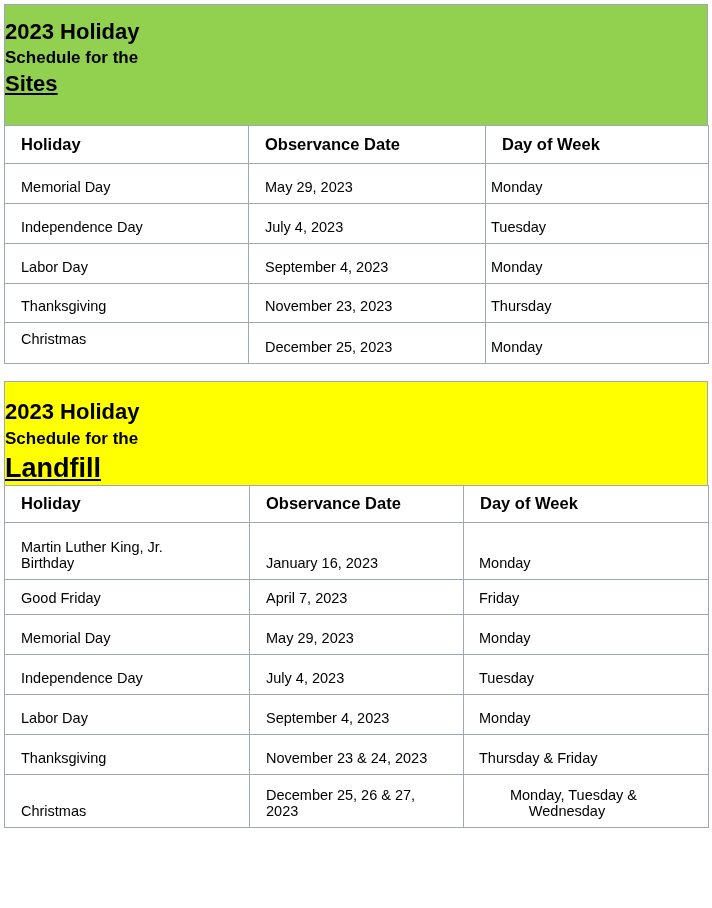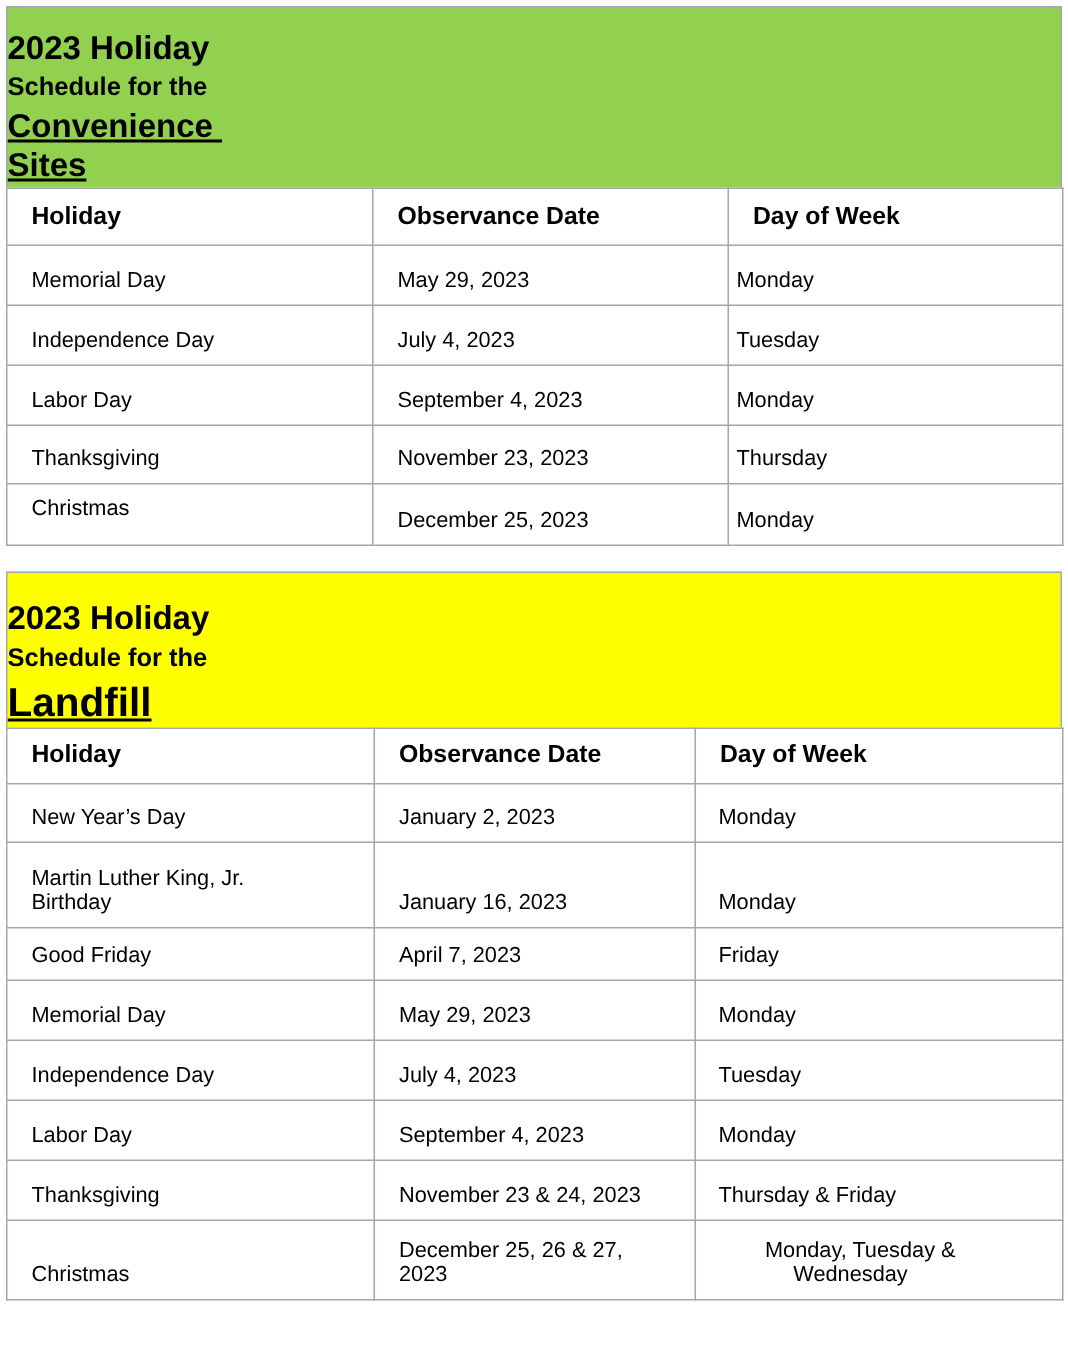--- a/index.html
+++ b/index.html
@@ -52,21 +52,20 @@
   .gap { height: 17px; }
 </style>
 </head>
 <body style="background: rgb(255, 255, 255); color: rgb(0, 0, 0);">
 
 <div class="page">
 
   <div class="banner banner1" style="background: rgb(146, 208, 80);">
     <div class="bt-lg">2023 Holiday</div>
     <div class="bt-md">Schedule for the</div>
-    <div class="bt-lg u">Convenience&nbsp;</div>
     <div class="bt-lg u">Sites</div>
   </div>
 
   <table class="t t1">
     <colgroup>
         <col style="width:244px">
         <col style="width:237px">
         <col style="width:223px">
       </colgroup>
     <tbody>
@@ -116,25 +115,20 @@
         <col style="width:245px">
         <col style="width:214px">
         <col style="width:245px">
       </colgroup>
     <tbody>
         <tr style="height:37px">
       <th>Holiday</th>
       <th>Observance Date</th>
       <th>Day of Week</th>
     </tr>
-    <tr style="height:39px">
-      <td>New Year’s Day</td>
-      <td>January 2, 2023</td>
-      <td>Monday</td>
-    </tr>
     <tr style="height:57px">
       <td>Martin Luther King, Jr. Birthday</td>
       <td>January 16, 2023</td>
       <td>Monday</td>
     </tr>
     <tr style="height:35px">
       <td>Good Friday</td>
       <td>April 7, 2023</td>
       <td>Friday</td>
     </tr>

